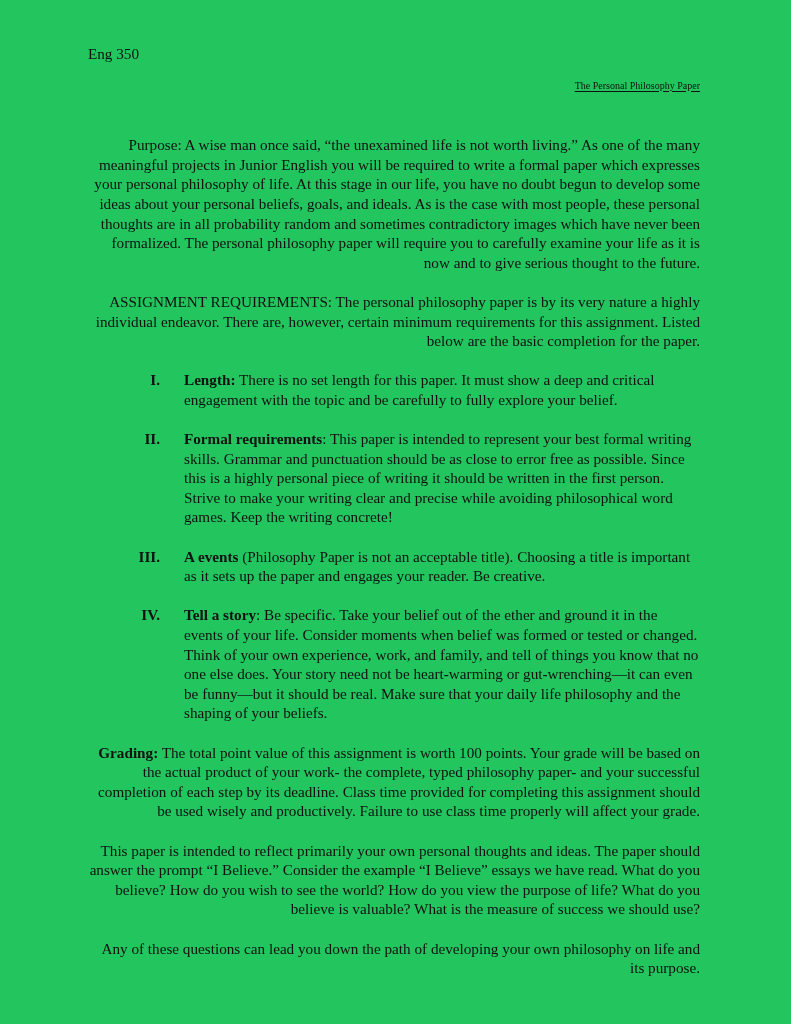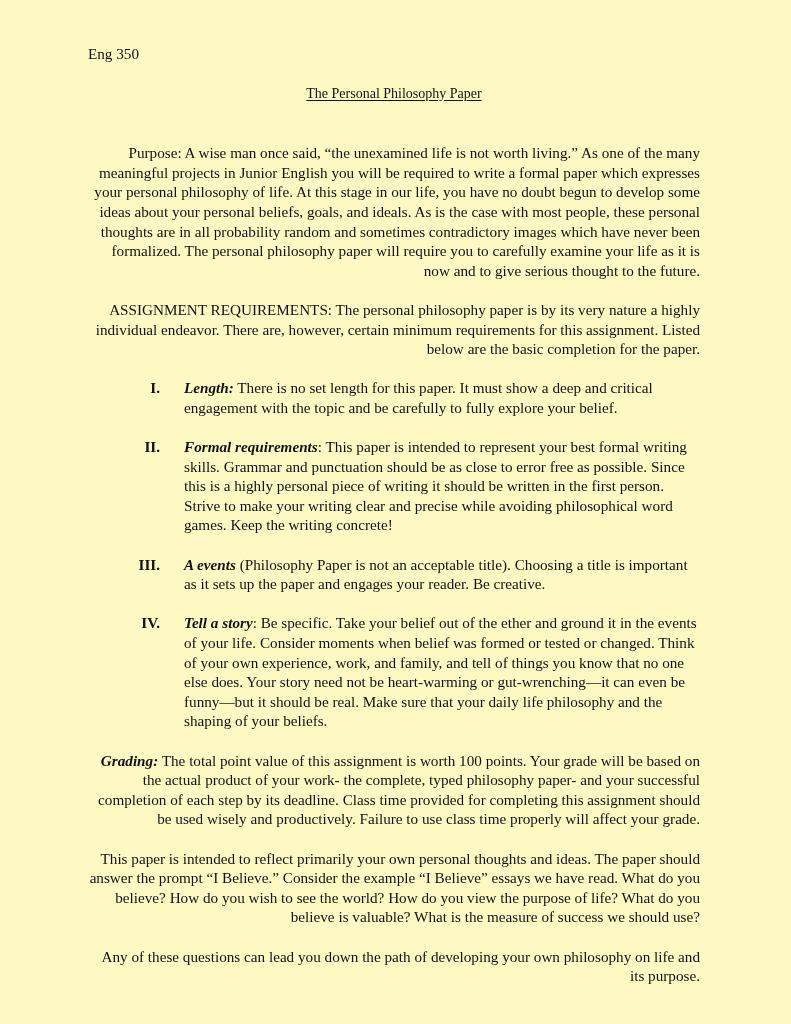--- a/index.html
+++ b/index.html
@@ -6,21 +6,21 @@
   html, body {
     margin: 0;
     padding: 0;
     background: #ffffff;
   }
   .page {
     position: relative;
     width: 791px;
     height: 1024px;
     margin: 0 auto;
-    background: #fef9c3;
+    background: #22c55e;
     overflow: hidden;
     font-family: "Liberation Serif", "DejaVu Serif", serif;
     color: #111111;
     -webkit-font-smoothing: antialiased;
   }
   .doc {
     position: absolute;
     left: 88px;
     top: 44px;
     width: 612px;
@@ -31,24 +31,24 @@
     text-align: left;
   }
   .para {
     font-size: 15.2px;
     line-height: 19.6px;
     text-align: right;
     margin: 0;
     white-space: normal;
   }
   .title-line {
-    text-align: center;
-    font-size: 14px;
+    text-align: right;
+    font-size: 10px;
     line-height: 19.6px;
-    margin-top: 20px;
+    margin-top: 12px;
   }
   .title-line .u {
     text-decoration: underline;
     text-underline-offset: 1.5px;
   }
   .gap-sm { height: 19.6px; }
   .gap-md { height: 38px; }
   .gap-lg { height: 40px; }
 
   .list {
@@ -68,21 +68,21 @@
     font-size: 15.2px;
     line-height: 19.6px;
     font-weight: bold;
   }
   .list-body {
     flex: 1 1 auto;
     padding-left: 24px;
     font-size: 15.2px;
     line-height: 19.6px;
   }
-  b, .b { font-weight: bold; font-style: italic; }
+  b, .b { font-weight: bold; }
   .u { }
 </style>
 </head>
 <body>
 
 <div class="page">
   <div class="doc">
 
     <div class="line">Eng 350</div>
 

